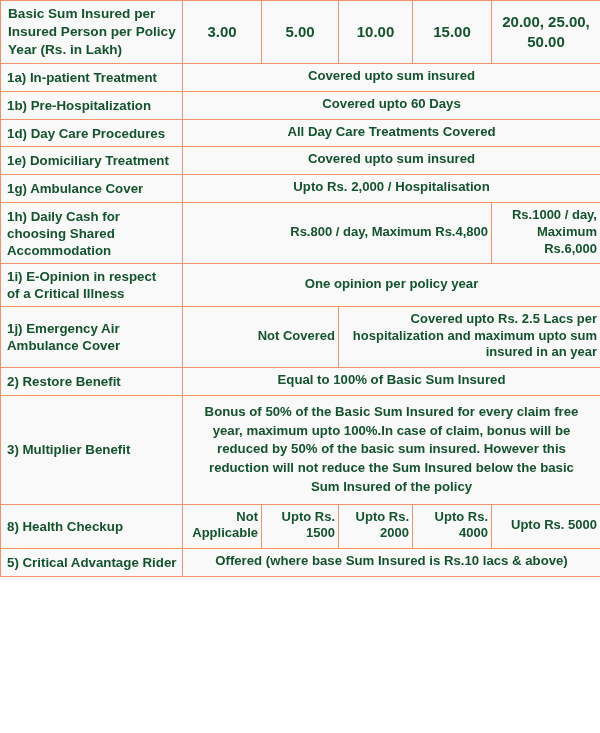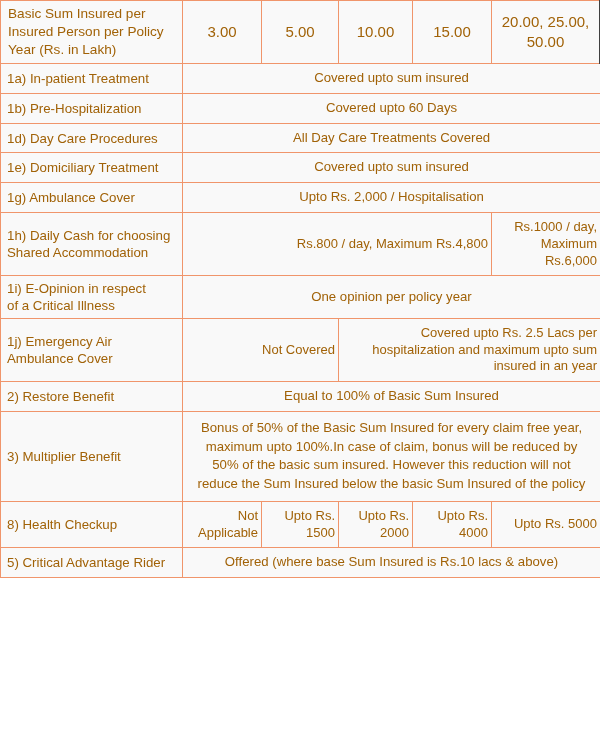--- a/index.html
+++ b/index.html
@@ -22,37 +22,37 @@
     background: #F9F9F9;
   }
 
   .benefits-table td,
   .benefits-table th {
     border: 1px solid #F0956B;
     padding: 4px 6px;
     vertical-align: middle;
     font-size: 13.2px;
     line-height: 1.28;
-    font-weight: normal;
+    font-weight: bold;
     background: #F9F9F9;
-    color: #a16207;
+    color: #14532d;
   }
 
   
   thead th {
     background: #474747;
     color: #ffffff;
     font-weight: bold;
     border: 1px solid #474747;
     border-right: 1px solid #E2773C;
     border-bottom: 1px solid #F0956B;
     padding: 7px 6px;
   }
   thead th:last-child {
-    border-right: 3px solid #404040;
+    border-right: 1px solid #404040;
   }
   th.head-label {
     text-align: left;
     font-size: 13.6px;
     line-height: 1.32;
     padding-left: 7px;
     padding-right: 4px;
   }
   th.head-sum {
     text-align: center;
@@ -62,21 +62,20 @@
 
   
   td.benefit-name {
     text-align: left;
     padding-right: 3px;
     white-space: pre-line;
     font-size: 13.3px;
   }
   td.benefit-value {
     text-align: center;
-    padding-top: 6px;
     padding-bottom: 6px;
   }
   td.benefit-value-small {
     text-align: right;
     font-size: 13px;
     padding-left: 3px;
     padding-right: 3px;
   }
   td.benefit-value-block {
     text-align: center;

